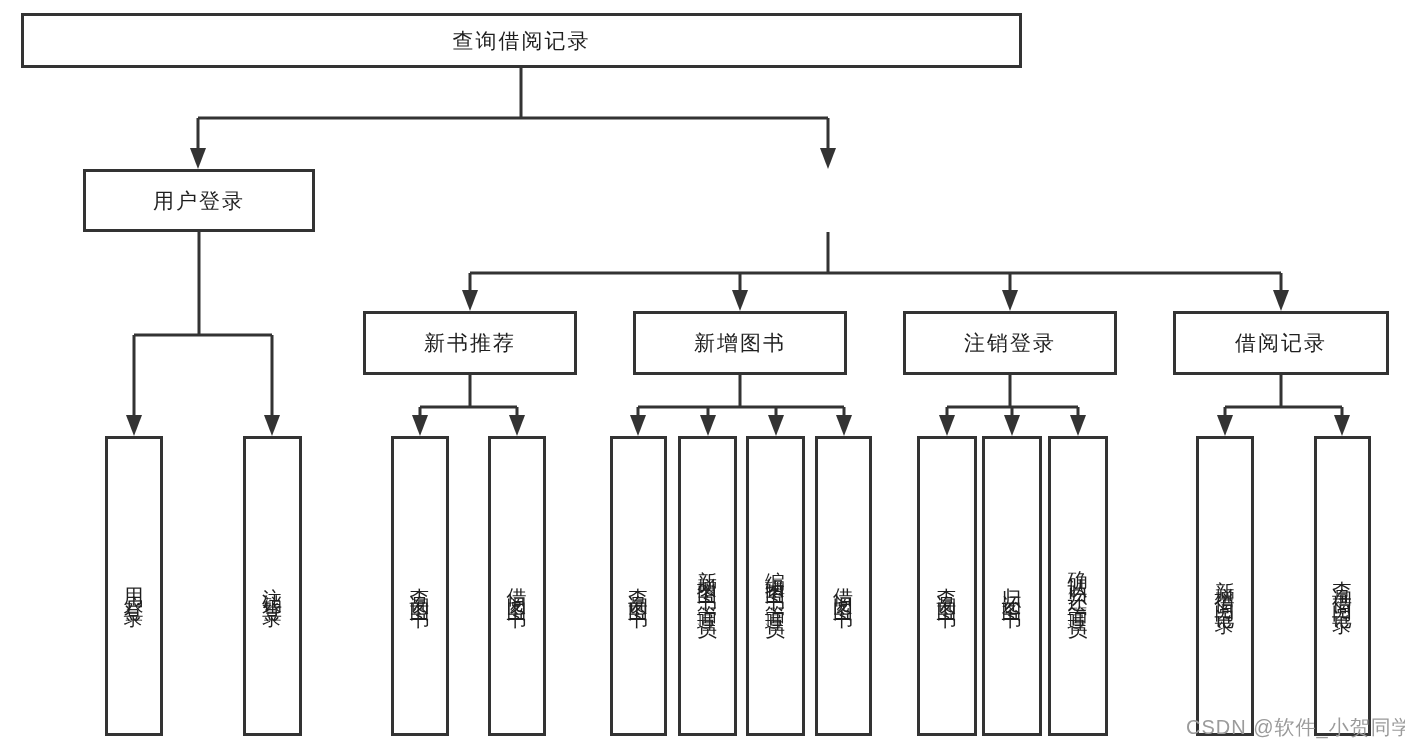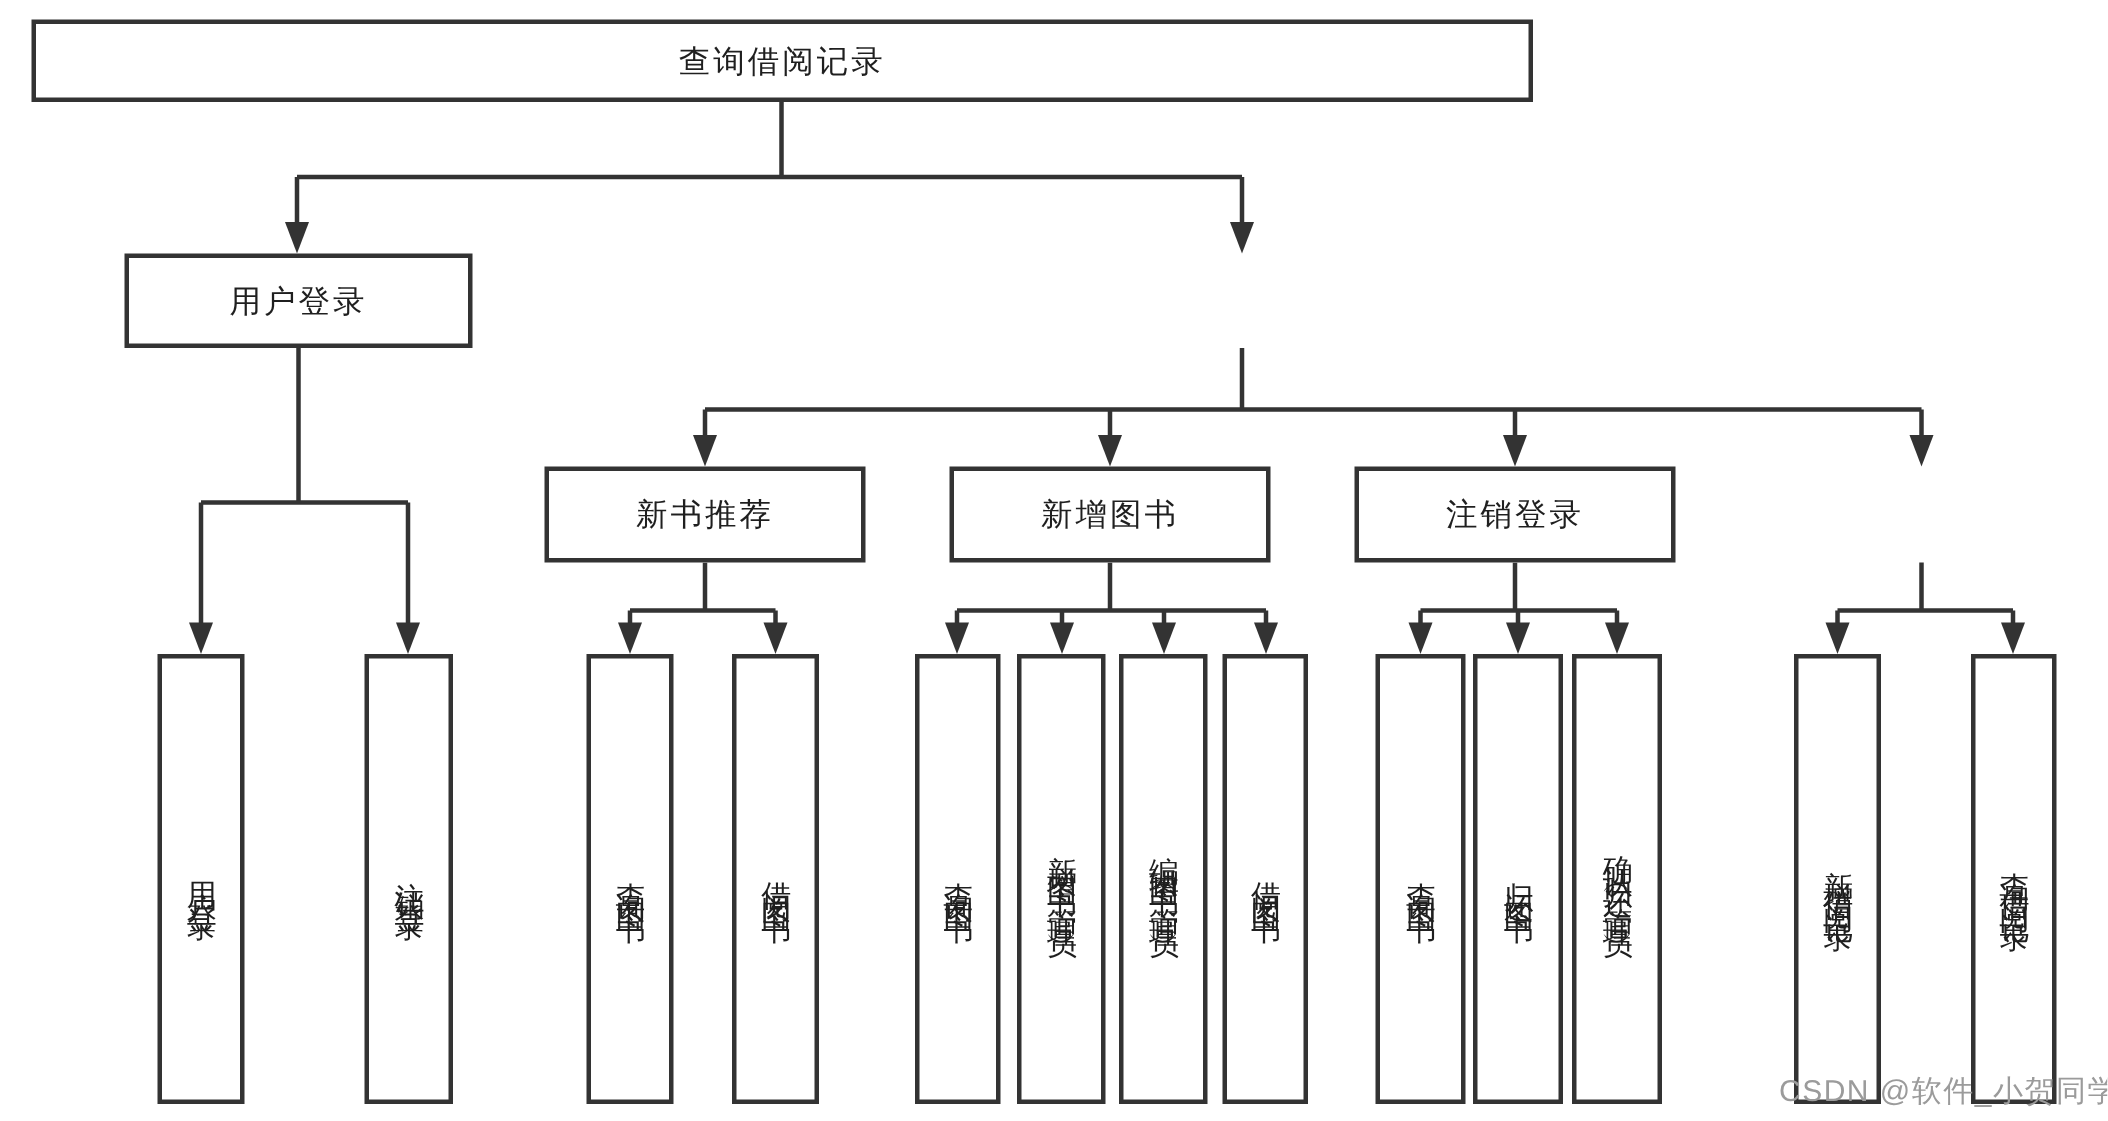--- a/index.html
+++ b/index.html
@@ -87,20 +87,21 @@
     <polygon class="ar" points="1334,415 1350,415 1342,436"></polygon>
   </svg>
 
   <div class="box h" style="left:21px;top:13px;width:1001px;height:55px">查询借阅记录</div>
 
   <div class="box h" style="left:83px;top:169px;width:232px;height:63px">用户登录</div>
 
   <div class="box h" style="left:363px;top:311px;width:214px;height:64px">新书推荐</div>
   <div class="box h" style="left:633px;top:311px;width:214px;height:64px">新增图书</div>
   <div class="box h" style="left:903px;top:311px;width:214px;height:64px">注销登录</div>
+  <div class="box h" style="left:1173px;top:311px;width:216px;height:64px">借阅记录</div>
 
   <div class="box v" style="left:105px;top:436px;width:58px;height:300px">用户登录</div>
   <div class="box v" style="left:243px;top:436px;width:59px;height:300px">注销登录</div>
 
   <div class="box v" style="left:391px;top:436px;width:58px;height:300px">查询图书</div>
   <div class="box v" style="left:488px;top:436px;width:58px;height:300px">借阅图书</div>
 
   <div class="box v" style="left:610px;top:436px;width:57px;height:300px">查询图书</div>
   <div class="box v" style="left:678px;top:436px;width:59px;height:300px">新增图书（管理员）</div>
   <div class="box v" style="left:746px;top:436px;width:59px;height:300px">编辑图书（管理员）</div>

